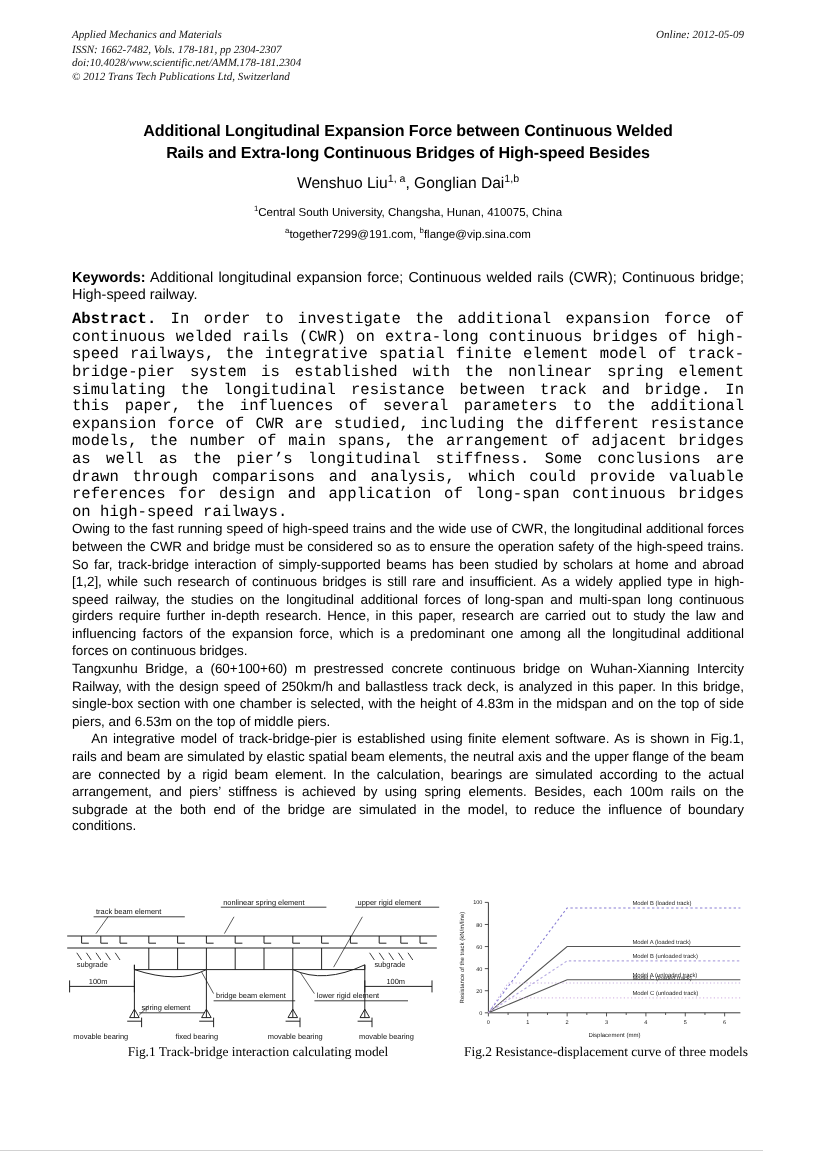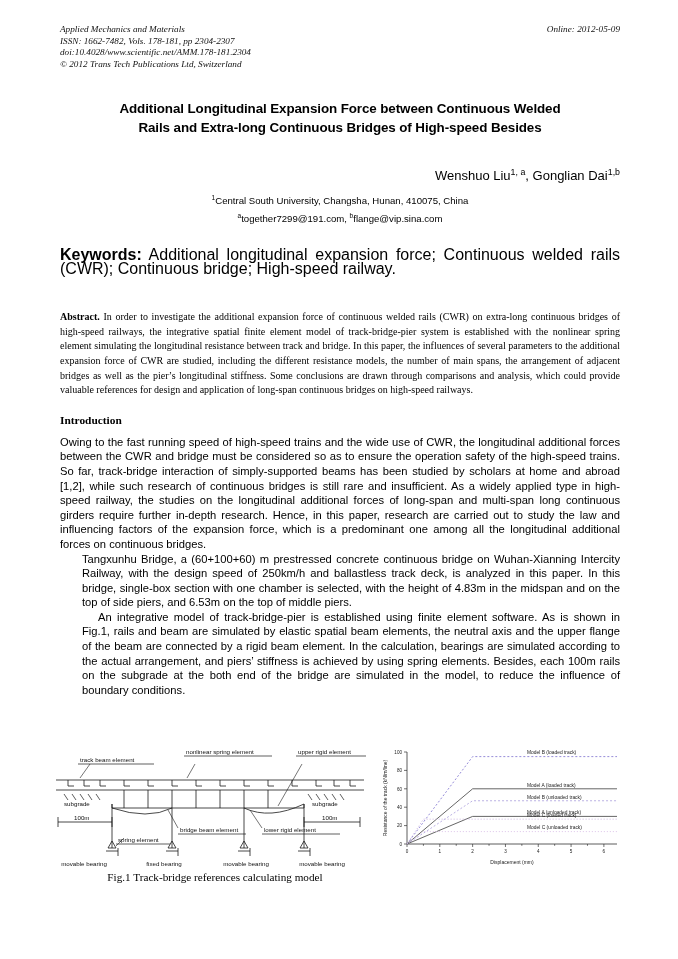--- a/index.html
+++ b/index.html
@@ -50,22 +50,22 @@
     font-family: "Liberation Sans", sans-serif;
     font-weight: bold;
     font-size: 13.4px;
     line-height: 19px;
     letter-spacing: -0.1px;
     padding: 0 10px;
   }
 
   
   .authors {
-    margin-top: 30px;
-    text-align: right;
+    margin-top: 7px;
+    text-align: center;
     font-family: "Liberation Sans", sans-serif;
     font-size: 13px;
     line-height: 17px;
   }
   .affil {
     margin-top: 10px;
     text-align: center;
     font-family: "Liberation Sans", sans-serif;
     font-size: 9.6px;
     line-height: 13px;
@@ -76,52 +76,52 @@
     font-family: "Liberation Sans", sans-serif;
     font-size: 9.6px;
     line-height: 13px;
   }
   sup { font-size: 0.68em; vertical-align: super; line-height: 0; }
 
   
   .keywords {
     margin-top: 23px;
     font-family: "Liberation Sans", sans-serif;
-    font-size: 16px;
+    font-size: 12px;
     line-height: 13.4px;
     text-align: justify;
   }
   .keywords b { font-weight: bold; }
 
   
   .abstract {
-    margin-top: 35px;
-    font-family: Liberation Serif, serif;
-    font-size: 10px;
+    margin-top: 7px;
+    font-family: Liberation Mono, monospace;
+    font-size: 13px;
     line-height: 14.6px;
     text-align: justify;
   }
   .abstract b { font-weight: bold; }
 
   
   h2.section {
     font-family: "Liberation Serif", serif;
     font-weight: bold;
     font-size: 11.4px;
     line-height: 14px;
     margin: 15px 0 8px 0;
   }
   p.body {
     font-family: Liberation Sans, sans-serif;
     font-size: 11.2px;
     line-height: 14.6px;
     text-align: justify;
     margin: 0 0 0 0;
   }
-  p.body + p.body { margin-top: 0px; margin-left: 22px; }
+  p.body + p.body { margin-top: 0px; }
   p.indent { text-indent: 16px; }
 
   
   .figures {
     position: absolute;
     left: 50px;
     top: 744px;
     width: 582px;
     height: 180px;
   }
@@ -189,21 +189,20 @@
     </div>
 
     <div class="keywords">
       <b>Keywords:</b><span> Additional longitudinal expansion force; Continuous welded rails (CWR); Continuous bridge; High-speed railway.</span>
     </div>
 
     <div class="abstract">
       <b>Abstract.</b><span> In order to investigate the additional expansion force of continuous welded rails (CWR) on extra-long continuous bridges of high-speed railways, the integrative spatial finite element model of track-bridge-pier system is established with the nonlinear spring element simulating the longitudinal resistance between track and bridge. In this paper, the influences of several parameters to the additional expansion force of CWR are studied, including the different resistance models, the number of main spans, the arrangement of adjacent bridges as well as the pier’s longitudinal stiffness. Some conclusions are drawn through comparisons and analysis, which could provide valuable references for design and application of long-span continuous bridges on high-speed railways.</span>
     </div>
 
-    <h2 class="section">Introduction</h2>
     <p class="body">Owing to the fast running speed of high-speed trains and the wide use of CWR, the longitudinal additional forces between the CWR and bridge must be considered so as to ensure the operation safety of the high-speed trains. So far, track-bridge interaction of simply-supported beams has been studied by scholars at home and abroad [1,2], while such research of continuous bridges is still rare and insufficient. As a widely applied type in high-speed railway, the studies on the longitudinal additional forces of long-span and multi-span long continuous girders require further in-depth research. Hence, in this paper, research are carried out to study the law and influencing factors of the expansion force, which is a predominant one among all the longitudinal additional forces on continuous bridges.</p>
 
     <p class="body">Tangxunhu Bridge, a (60+100+60) m prestressed concrete continuous bridge on Wuhan-Xianning Intercity Railway, with the design speed of 250km/h and ballastless track deck, is analyzed in this paper. In this bridge, single-box section with one chamber is selected, with the height of 4.83m in the midspan and on the top of side piers, and 6.53m on the top of middle piers.</p>
     <p class="body indent">An integrative model of track-bridge-pier is established using finite element software. As is shown in Fig.1, rails and beam are simulated by elastic spatial beam elements, the neutral axis and the upper flange of the beam are connected by a rigid beam element. In the calculation, bearings are simulated according to the actual arrangement, and piers’ stiffness is achieved by using spring elements. Besides, each 100m rails on the subgrade at the both end of the bridge are simulated in the model, to reduce the influence of boundary conditions.</p>
   </div>
 
   <div class="figures">
 
     <div class="fig1-box">
       <svg class="fig-svg" width="320" height="125" viewBox="0 0 320 125">
@@ -397,15 +396,19 @@
             <text x="150" y="54.56">Model B (unloaded track)</text>
             <text x="150" y="70.2">Model A (unloaded track)</text>
             <text x="150" y="72.96">Model C (loaded track)</text>
             <text x="150" y="85.38">Model C (unloaded track)</text>
           </g>
         <text id="chart-ylabel" x="10" y="54" font-family="Liberation Sans, sans-serif" font-size="5.0" fill="#222" text-anchor="middle" transform="rotate(-90 10 54)">Resistance of the track (kN/m/line)</text>
         <text id="chart-xlabel" x="135" y="120" font-family="Liberation Sans, sans-serif" font-size="5.0" fill="#222" text-anchor="middle">Displacement (mm)</text>
       </svg>
     </div>
 
-    <div class="cap fig1-cap">Fig.1 Track-bridge references calculating model</div>
+    <div class="cap fig1-cap">Fig.1 Track-bridge interaction calculating model</div>
+    <div class="cap fig2-cap">
+      <span>Fig.2 Resistance-displacement curve of three</span>
+      <span>models</span>
+    </div>
   </div>
 </div>
 
 </body></html>

